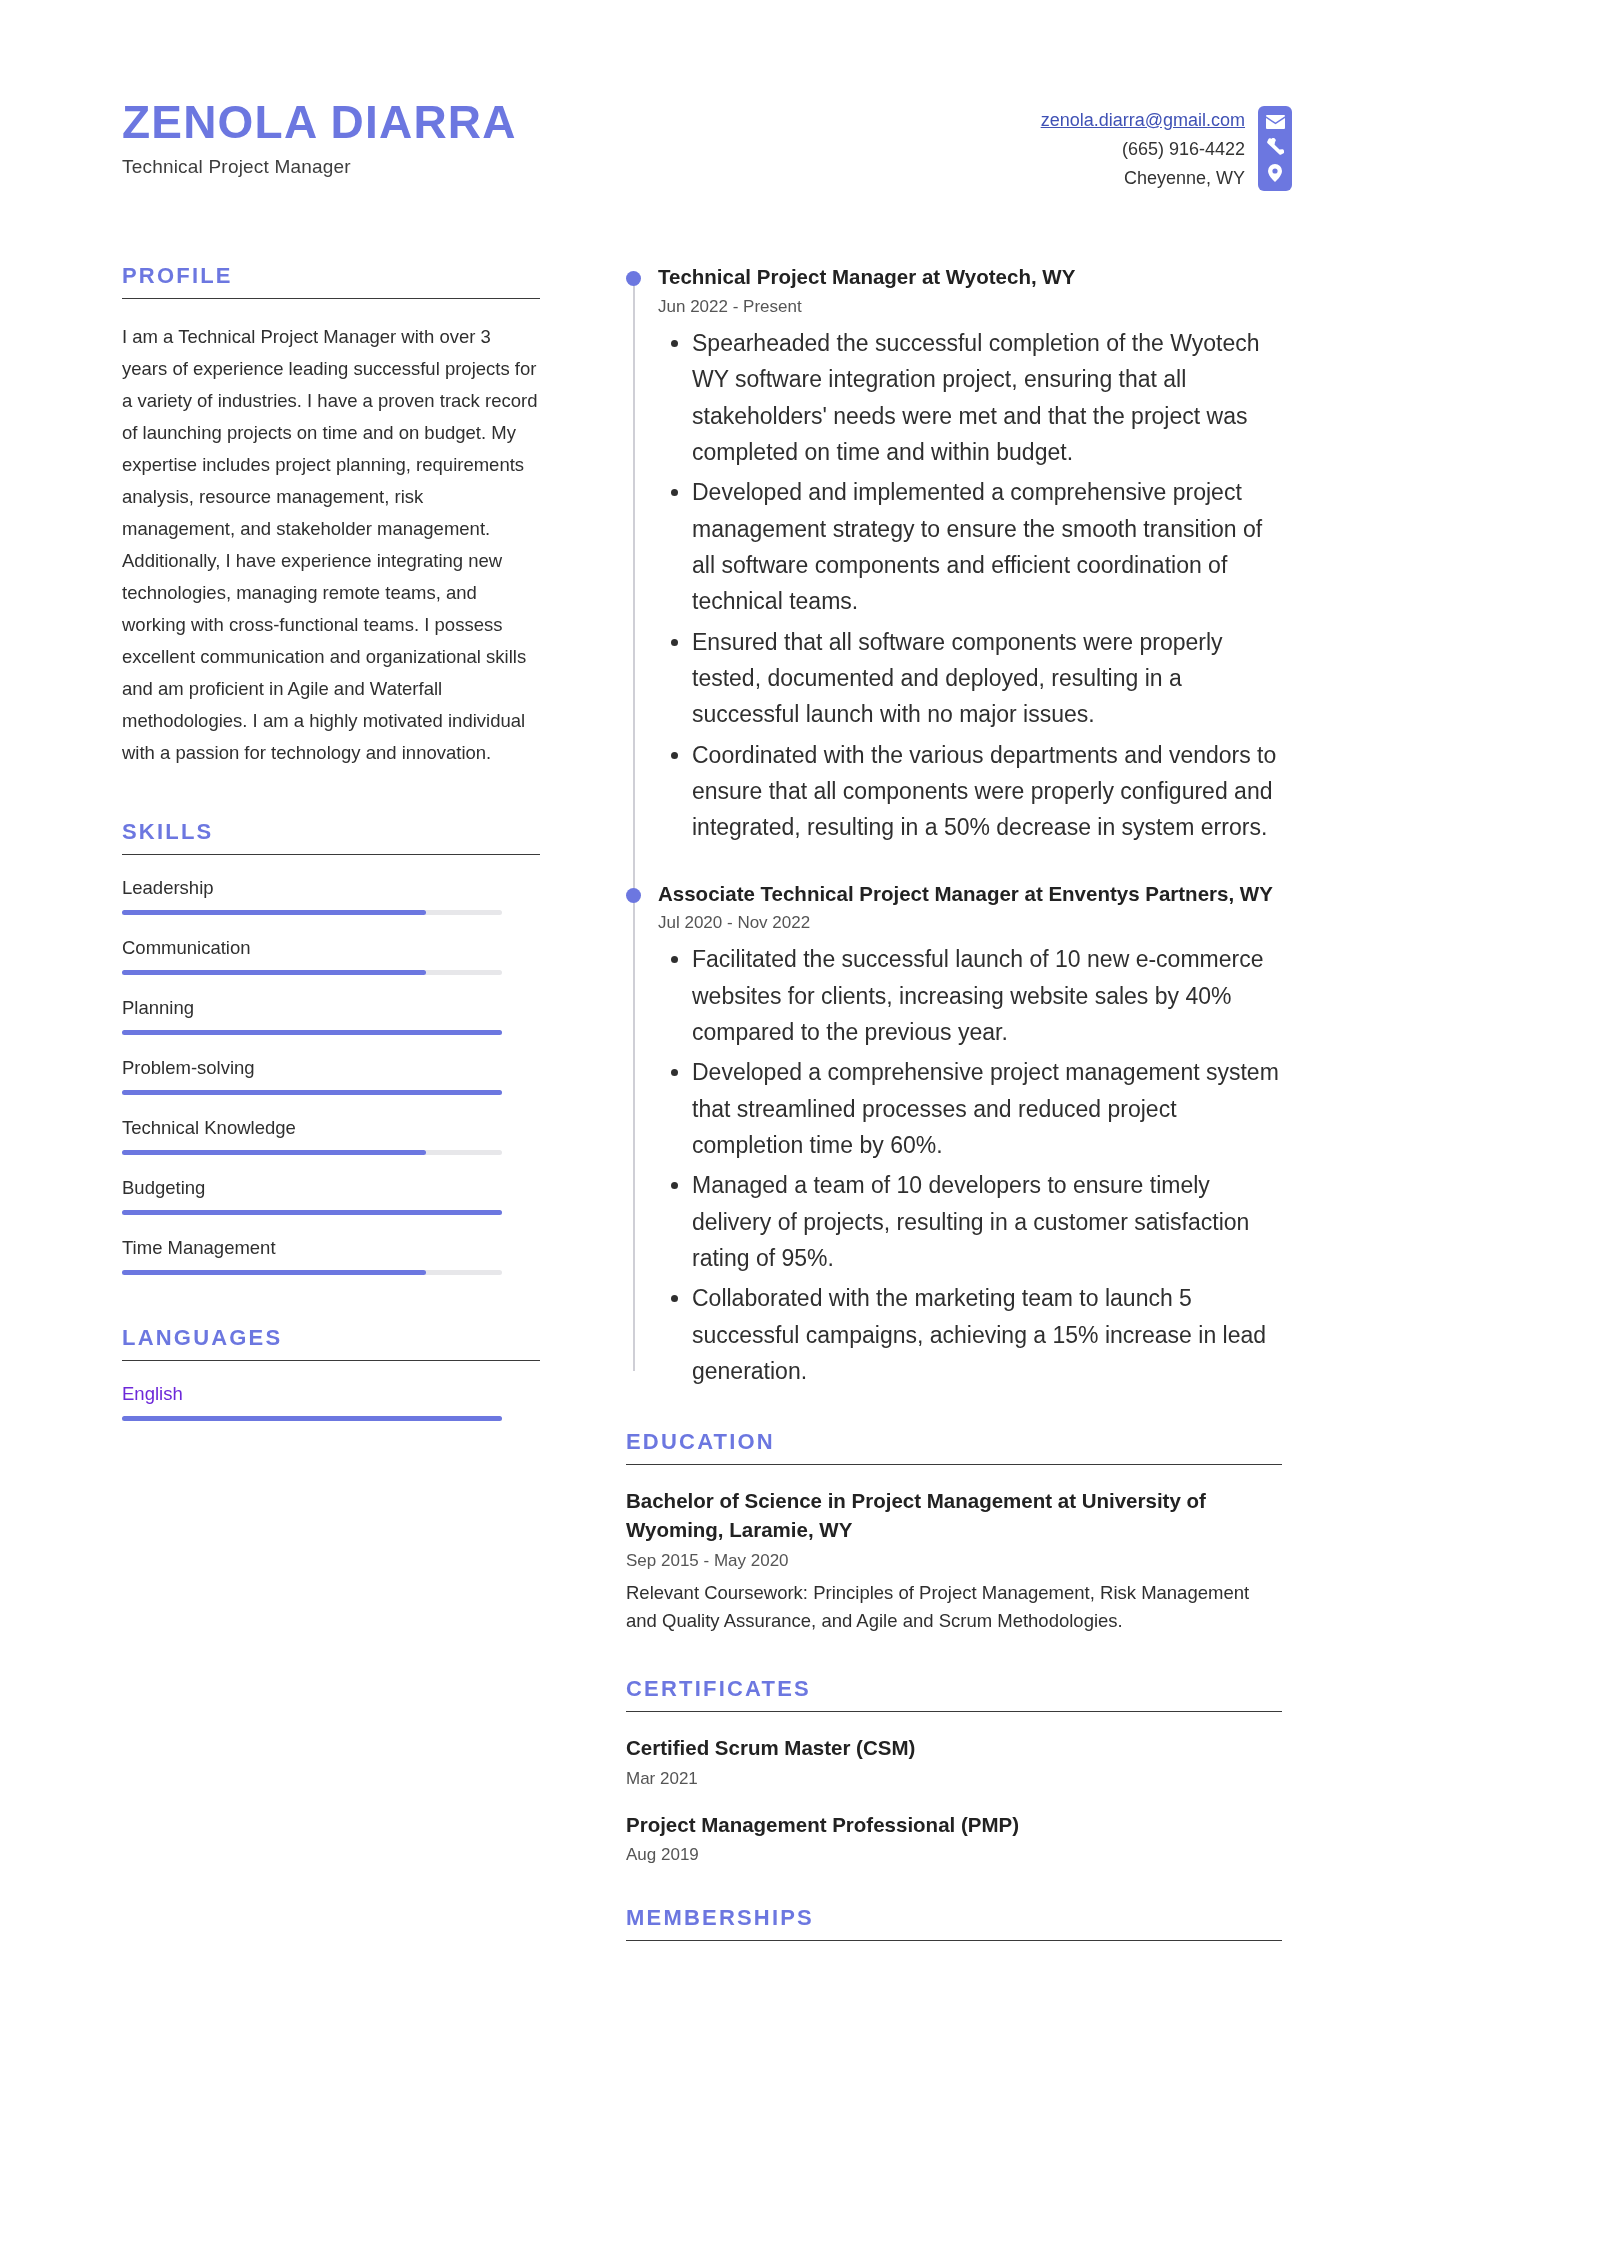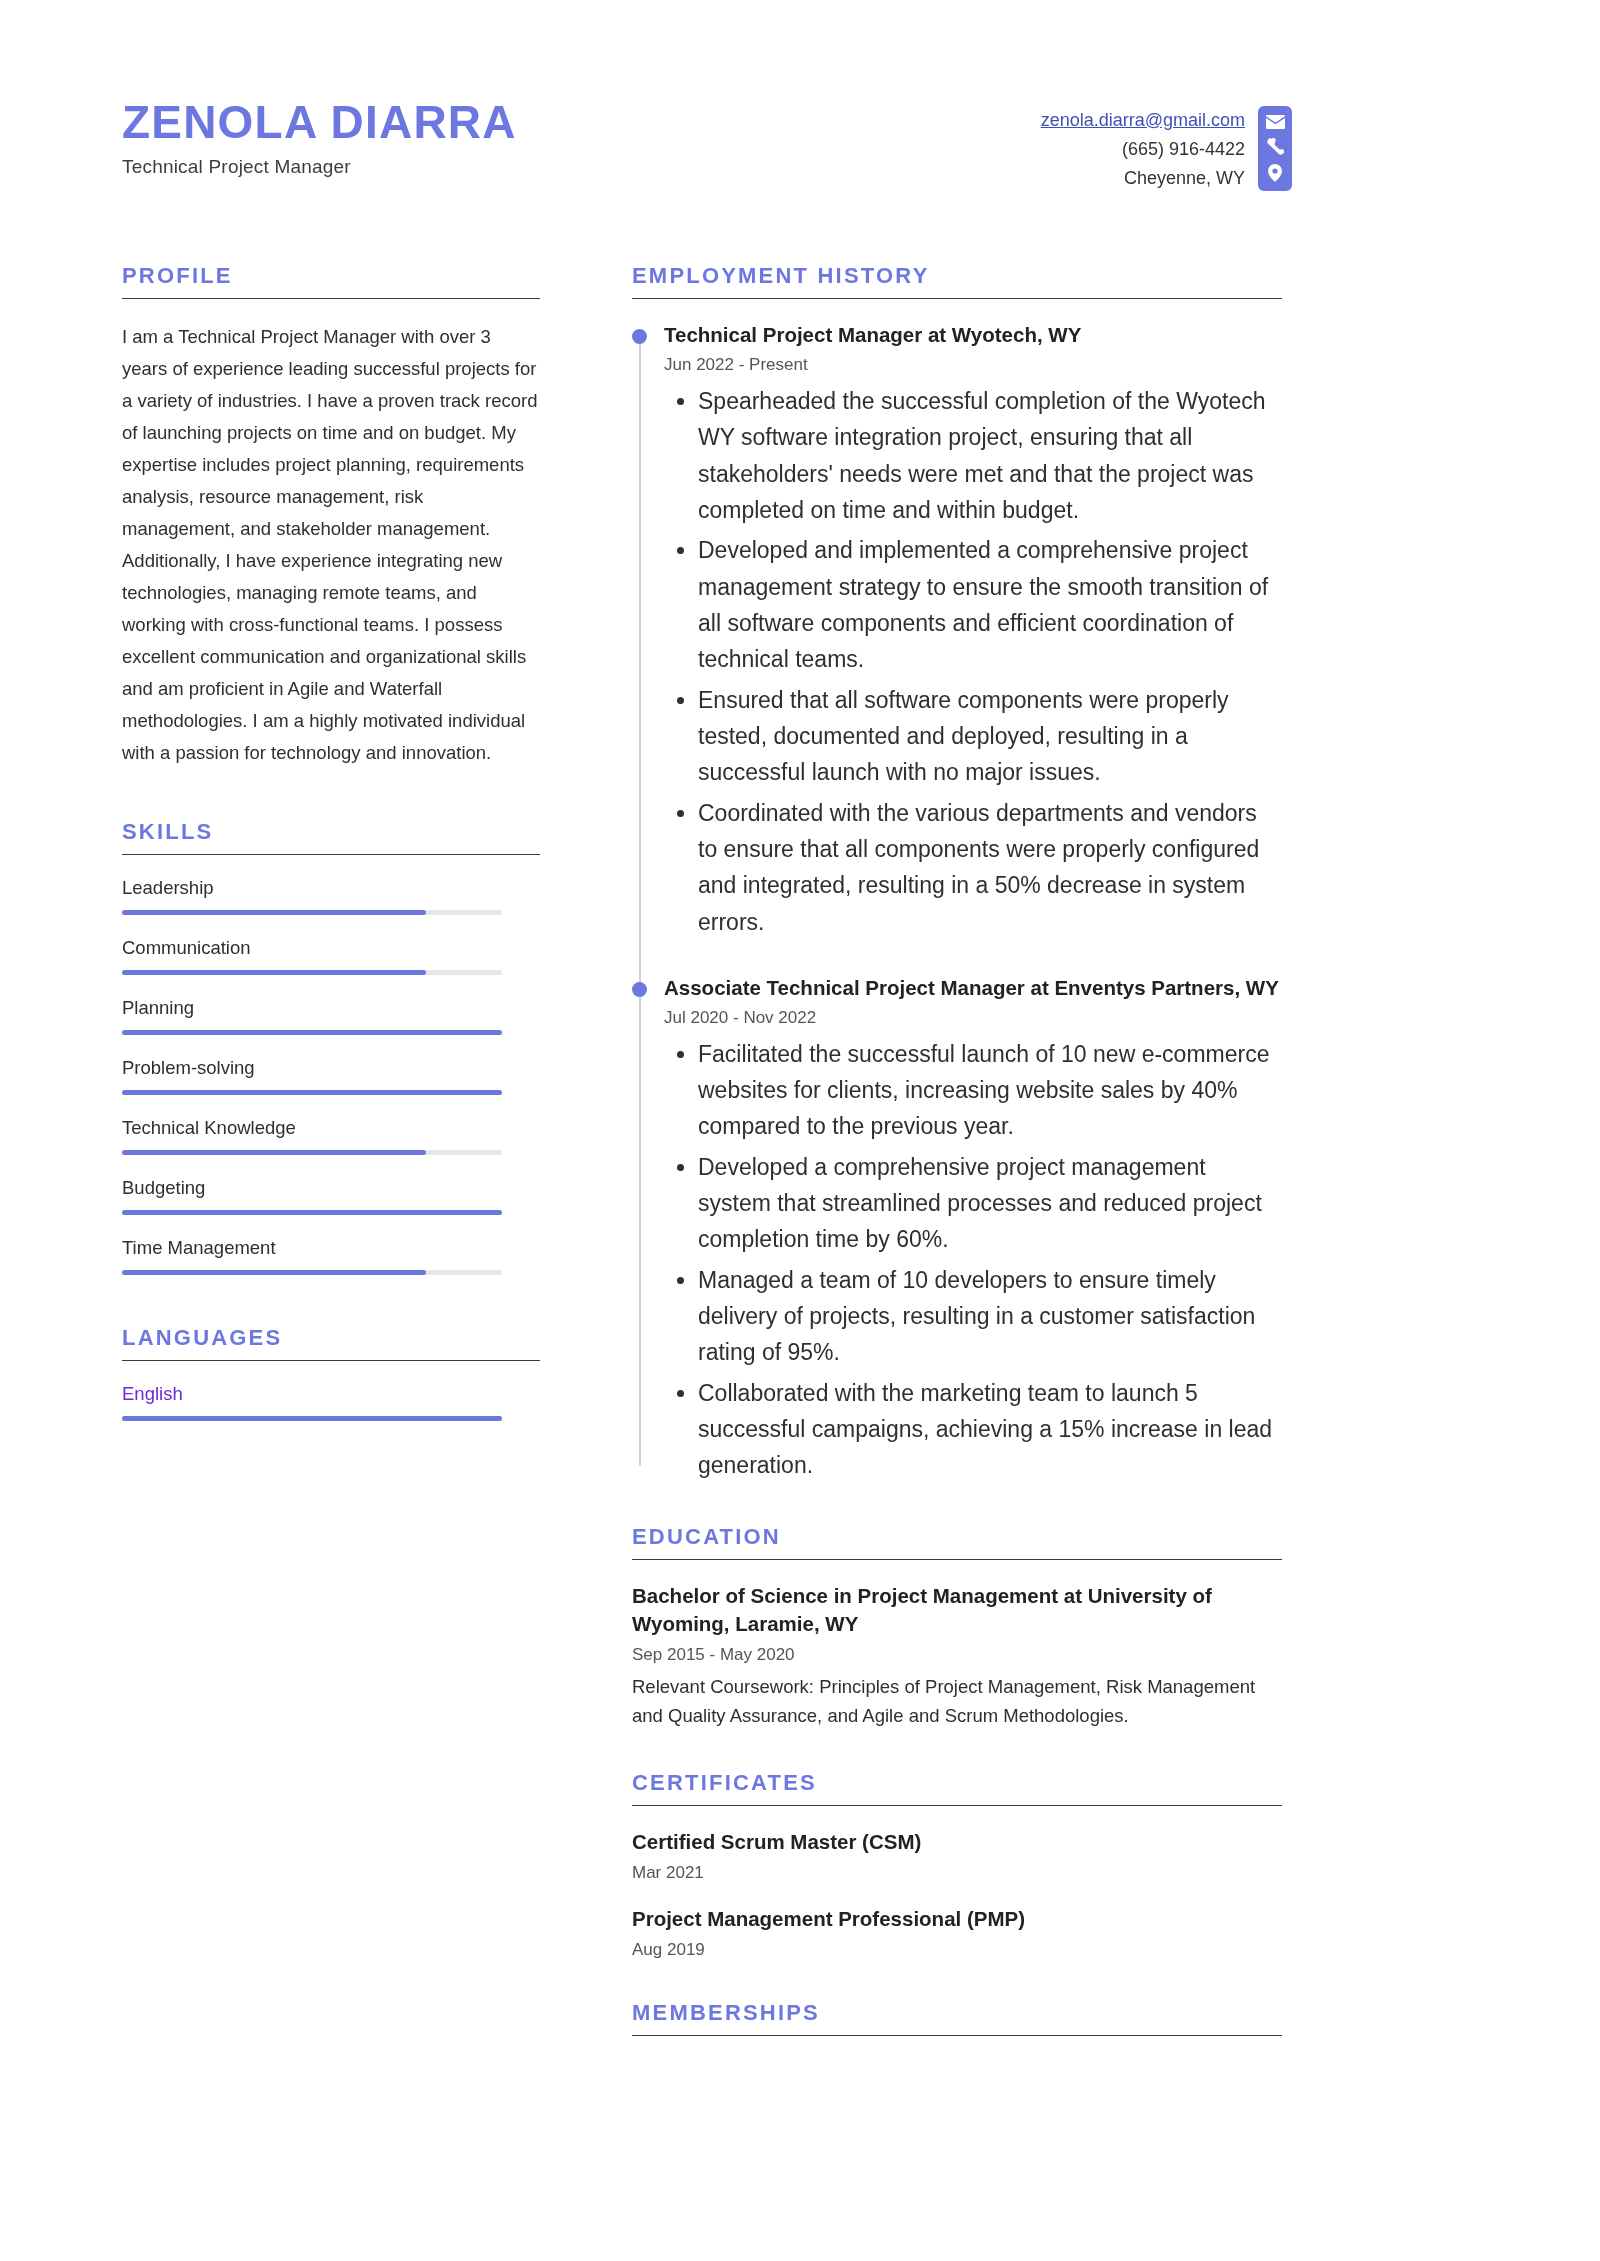--- a/index.html
+++ b/index.html
@@ -65,21 +65,21 @@
     flex-direction: column;
     align-items: center;
     gap: 9px;
   }
   .icon-col svg { display: block; }
 
   
   .body {
     display: flex;
     margin-top: 70px;
-    gap: 12px;
+    gap: 6px;
   }
   .col-left {
     width: 500px;
     padding-left: 42px;
     padding-right: 40px;
   }
   .col-right {
     flex: 1;
     padding-left: 40px;
     padding-right: 10px;
@@ -310,21 +310,20 @@
               <div class="bar-fill" style="width: 100%;"></div>
             </div>
         </div>
       </section>
 
     </div>
 
     <div class="col-right">
 
       <section class="right-sec">
-        <h2 class="sec-title">EMPLOYMENT HISTORY</h2>
 
         <div class="jobs-wrap">
           <div class="jobs-line"></div>
 
           <div class="job">
             <span class="dot"></span>
             <div class="job-title-line">Technical Project Manager at Wyotech, WY</div>
             <div class="job-dates">Jun 2022 - Present</div>
             <ul class="bullets">
               <li>Spearheaded the successful completion of the Wyotech WY software integration project, ensuring that all stakeholders' needs were met and that the project was completed on time and within budget.</li>

